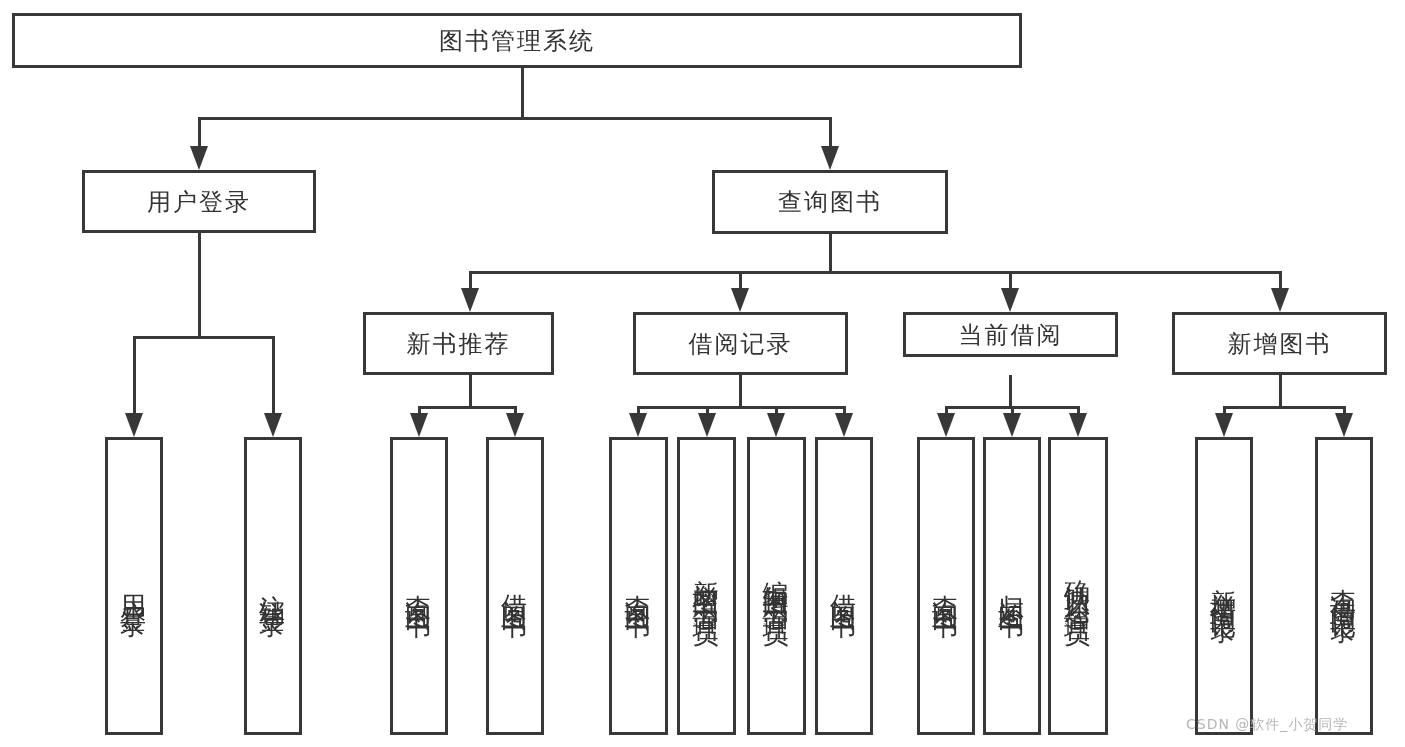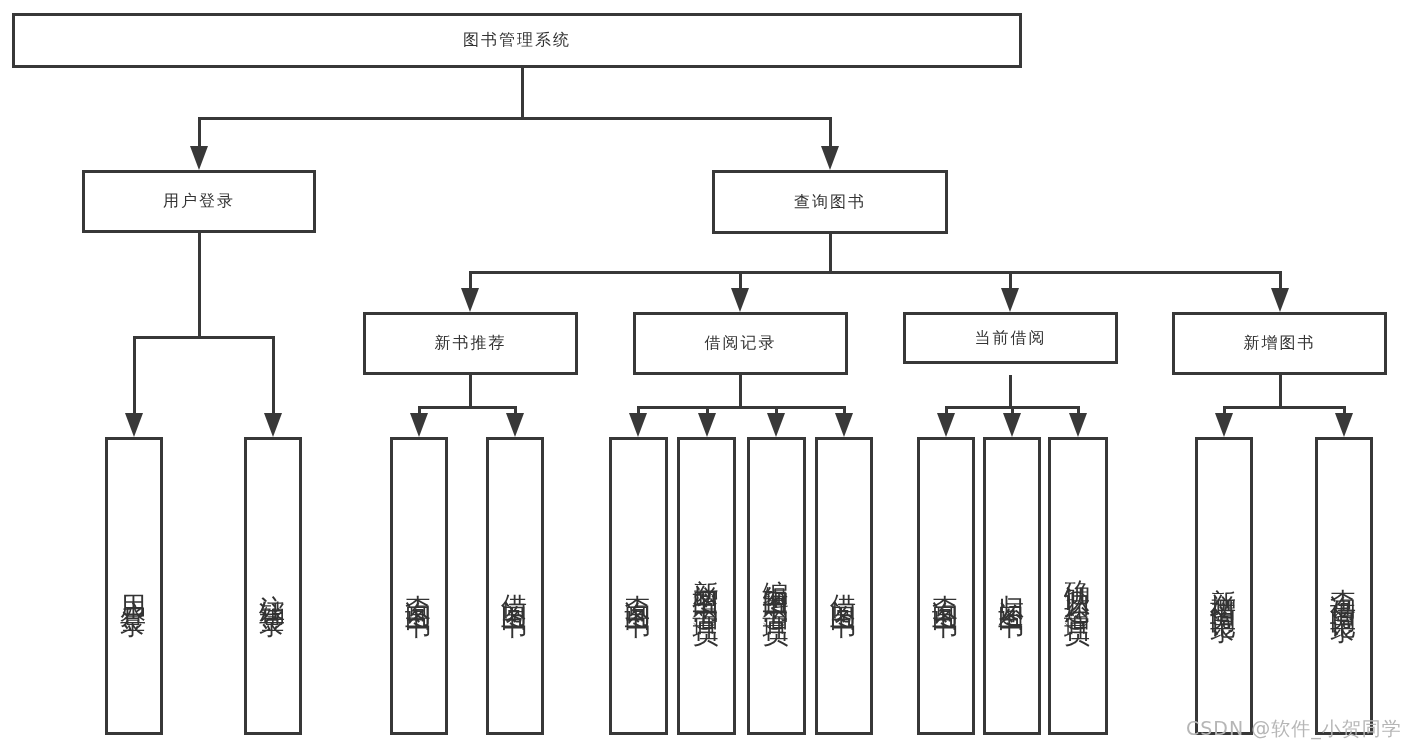--- a/index.html
+++ b/index.html
@@ -20,21 +20,21 @@
   .node {
     position: absolute;
     box-sizing: border-box;
     border: 3px solid var(--line);
     background: var(--bg);
     display: flex;
     align-items: center;
     justify-content: center;
   }
   .node .label {
-    font-size: 16px;
+    font-size: 24px;
     color: var(--text);
     letter-spacing: 2px;
     white-space: nowrap;
   }
   .node.v .label {
     writing-mode: vertical-rl;
     text-orientation: mixed;
     font-size: 26px;
     letter-spacing: 6px;
     white-space: normal;
@@ -48,47 +48,47 @@
     width: 0;
     height: 0;
     border-left: 9px solid transparent;
     border-right: 9px solid transparent;
     border-top: 24px solid var(--line);
   }
   .watermark {
     position: absolute;
     left: 1186px;
     top: 716px;
-    font-size: 19px;
+    font-size: 14px;
     color: var(--wm);
     letter-spacing: 1px;
     white-space: nowrap;
   }
 </style>
 </head>
 <body>
 
 <div id="canvas">
   <div id="diagram">
       <div class="node" style="left: 12px; top: 13px; width: 1010px; height: 55px;">
         <span class="label">图书管理系统</span>
       </div>
       <div class="node" style="left: 82px; top: 170px; width: 234px; height: 63px;">
         <span class="label">用户登录</span>
       </div>
       <div class="node" style="left: 712px; top: 170px; width: 236px; height: 64px;">
         <span class="label">查询图书</span>
       </div>
-      <div class="node" style="left: 363px; top: 312px; width: 215px; height: 63px; justify-content: center;">
+      <div class="node" style="left: 363px; top: 312px; width: 191px; height: 63px; justify-content: center;">
         <span class="label">新书推荐</span>
       </div>
       <div class="node" style="left: 633px; top: 312px; width: 215px; height: 63px;">
         <span class="label">借阅记录</span>
       </div>
-      <div class="node" style="left: 903px; top: 312px; width: 215px; height: 52px;">
+      <div class="node" style="left: 903px; top: 312px; width: 215px; height: 45px;">
         <span class="label">当前借阅</span>
       </div>
       <div class="node" style="left: 1172px; top: 312px; width: 215px; height: 63px;">
         <span class="label">新增图书</span>
       </div>
       <div class="node v" style="left: 105px; top: 437px; width: 58px; height: 298px;">
         <span class="label">用户登录</span>
       </div>
       <div class="node v" style="left: 244px; top: 437px; width: 58px; height: 298px;">
         <span class="label">注销登录</span>

